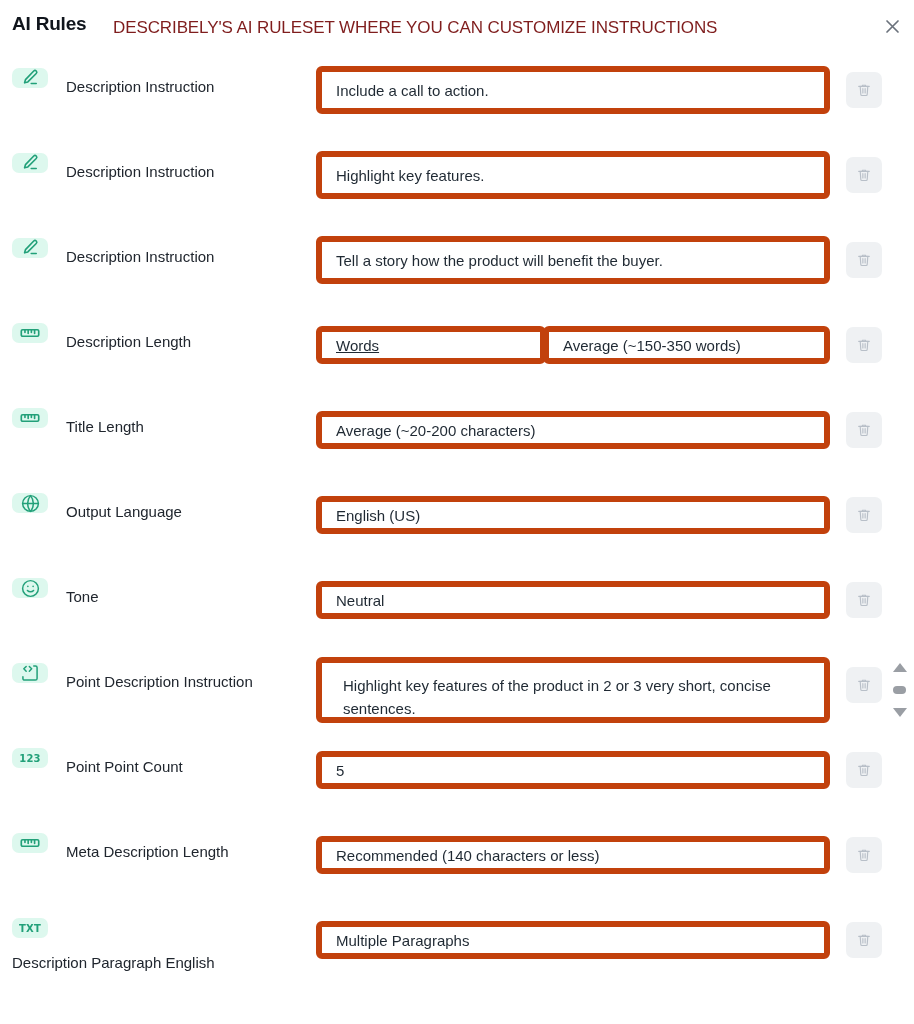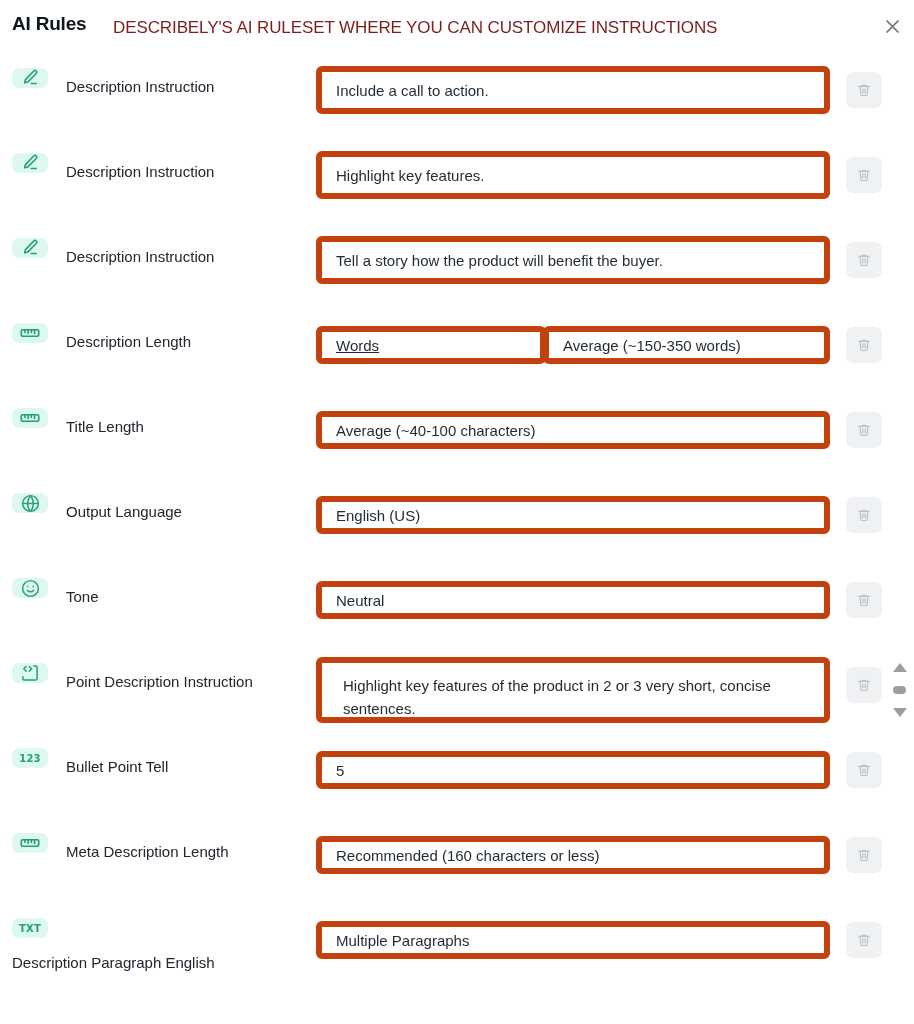--- a/index.html
+++ b/index.html
@@ -319,21 +319,21 @@
     <div class="row">
       <div class="row-inner">
         <div class="icon-box">
           <svg width="22" height="22" viewBox="0 0 24 24" fill="none" stroke="#22a079" stroke-width="1.8" stroke-linecap="round" stroke-linejoin="round">
             <rect x="2.5" y="8.5" width="19" height="7" rx="1.4"></rect>
             <path d="M6.5 8.5v3M10 8.5v4M13.5 8.5v3M17 8.5v4"></path>
           </svg>
         </div>
         <div class="row-label">Title Length</div>
         <div class="field-wrap">
-          <div class="field compact">Average (~40-100 characters)</div>
+          <div class="field compact">Average (~20-200 characters)</div>
           <div class="delete-btn">
             <svg width="16" height="16" viewBox="0 0 24 24" fill="none" stroke="#b8bfc8" stroke-width="1.7" stroke-linecap="round" stroke-linejoin="round">
               <path d="M4 6.5h16"></path>
               <path d="M9.5 6.5V4.8h5v1.7"></path>
               <path d="M6.3 6.5l.9 12.2a1.6 1.6 0 0 0 1.6 1.5h6.4a1.6 1.6 0 0 0 1.6-1.5l.9-12.2"></path>
               <path d="M10.3 10v6.5M13.7 10v6.5"></path>
             </svg>
           </div>
         </div>
       </div>
@@ -411,21 +411,21 @@
             </svg>
           </div>
         </div>
       </div>
     </div>
     <div class="row">
       <div class="row-inner">
         <div class="icon-box">
           <span class="icon-text">123</span>
         </div>
-        <div class="row-label">Bullet Point Tell</div>
+        <div class="row-label">Point Point Count</div>
         <div class="field-wrap">
           <div class="field compact">5</div>
           <div class="delete-btn">
             <svg width="16" height="16" viewBox="0 0 24 24" fill="none" stroke="#b8bfc8" stroke-width="1.7" stroke-linecap="round" stroke-linejoin="round">
               <path d="M4 6.5h16"></path>
               <path d="M9.5 6.5V4.8h5v1.7"></path>
               <path d="M6.3 6.5l.9 12.2a1.6 1.6 0 0 0 1.6 1.5h6.4a1.6 1.6 0 0 0 1.6-1.5l.9-12.2"></path>
               <path d="M10.3 10v6.5M13.7 10v6.5"></path>
             </svg>
           </div>
@@ -435,21 +435,21 @@
     <div class="row">
       <div class="row-inner">
         <div class="icon-box">
           <svg width="22" height="22" viewBox="0 0 24 24" fill="none" stroke="#22a079" stroke-width="1.8" stroke-linecap="round" stroke-linejoin="round">
             <rect x="2.5" y="8.5" width="19" height="7" rx="1.4"></rect>
             <path d="M6.5 8.5v3M10 8.5v4M13.5 8.5v3M17 8.5v4"></path>
           </svg>
         </div>
         <div class="row-label">Meta Description Length</div>
         <div class="field-wrap">
-          <div class="field compact">Recommended (160 characters or less)</div>
+          <div class="field compact">Recommended (140 characters or less)</div>
           <div class="delete-btn">
             <svg width="16" height="16" viewBox="0 0 24 24" fill="none" stroke="#b8bfc8" stroke-width="1.7" stroke-linecap="round" stroke-linejoin="round">
               <path d="M4 6.5h16"></path>
               <path d="M9.5 6.5V4.8h5v1.7"></path>
               <path d="M6.3 6.5l.9 12.2a1.6 1.6 0 0 0 1.6 1.5h6.4a1.6 1.6 0 0 0 1.6-1.5l.9-12.2"></path>
               <path d="M10.3 10v6.5M13.7 10v6.5"></path>
             </svg>
           </div>
         </div>
       </div>

